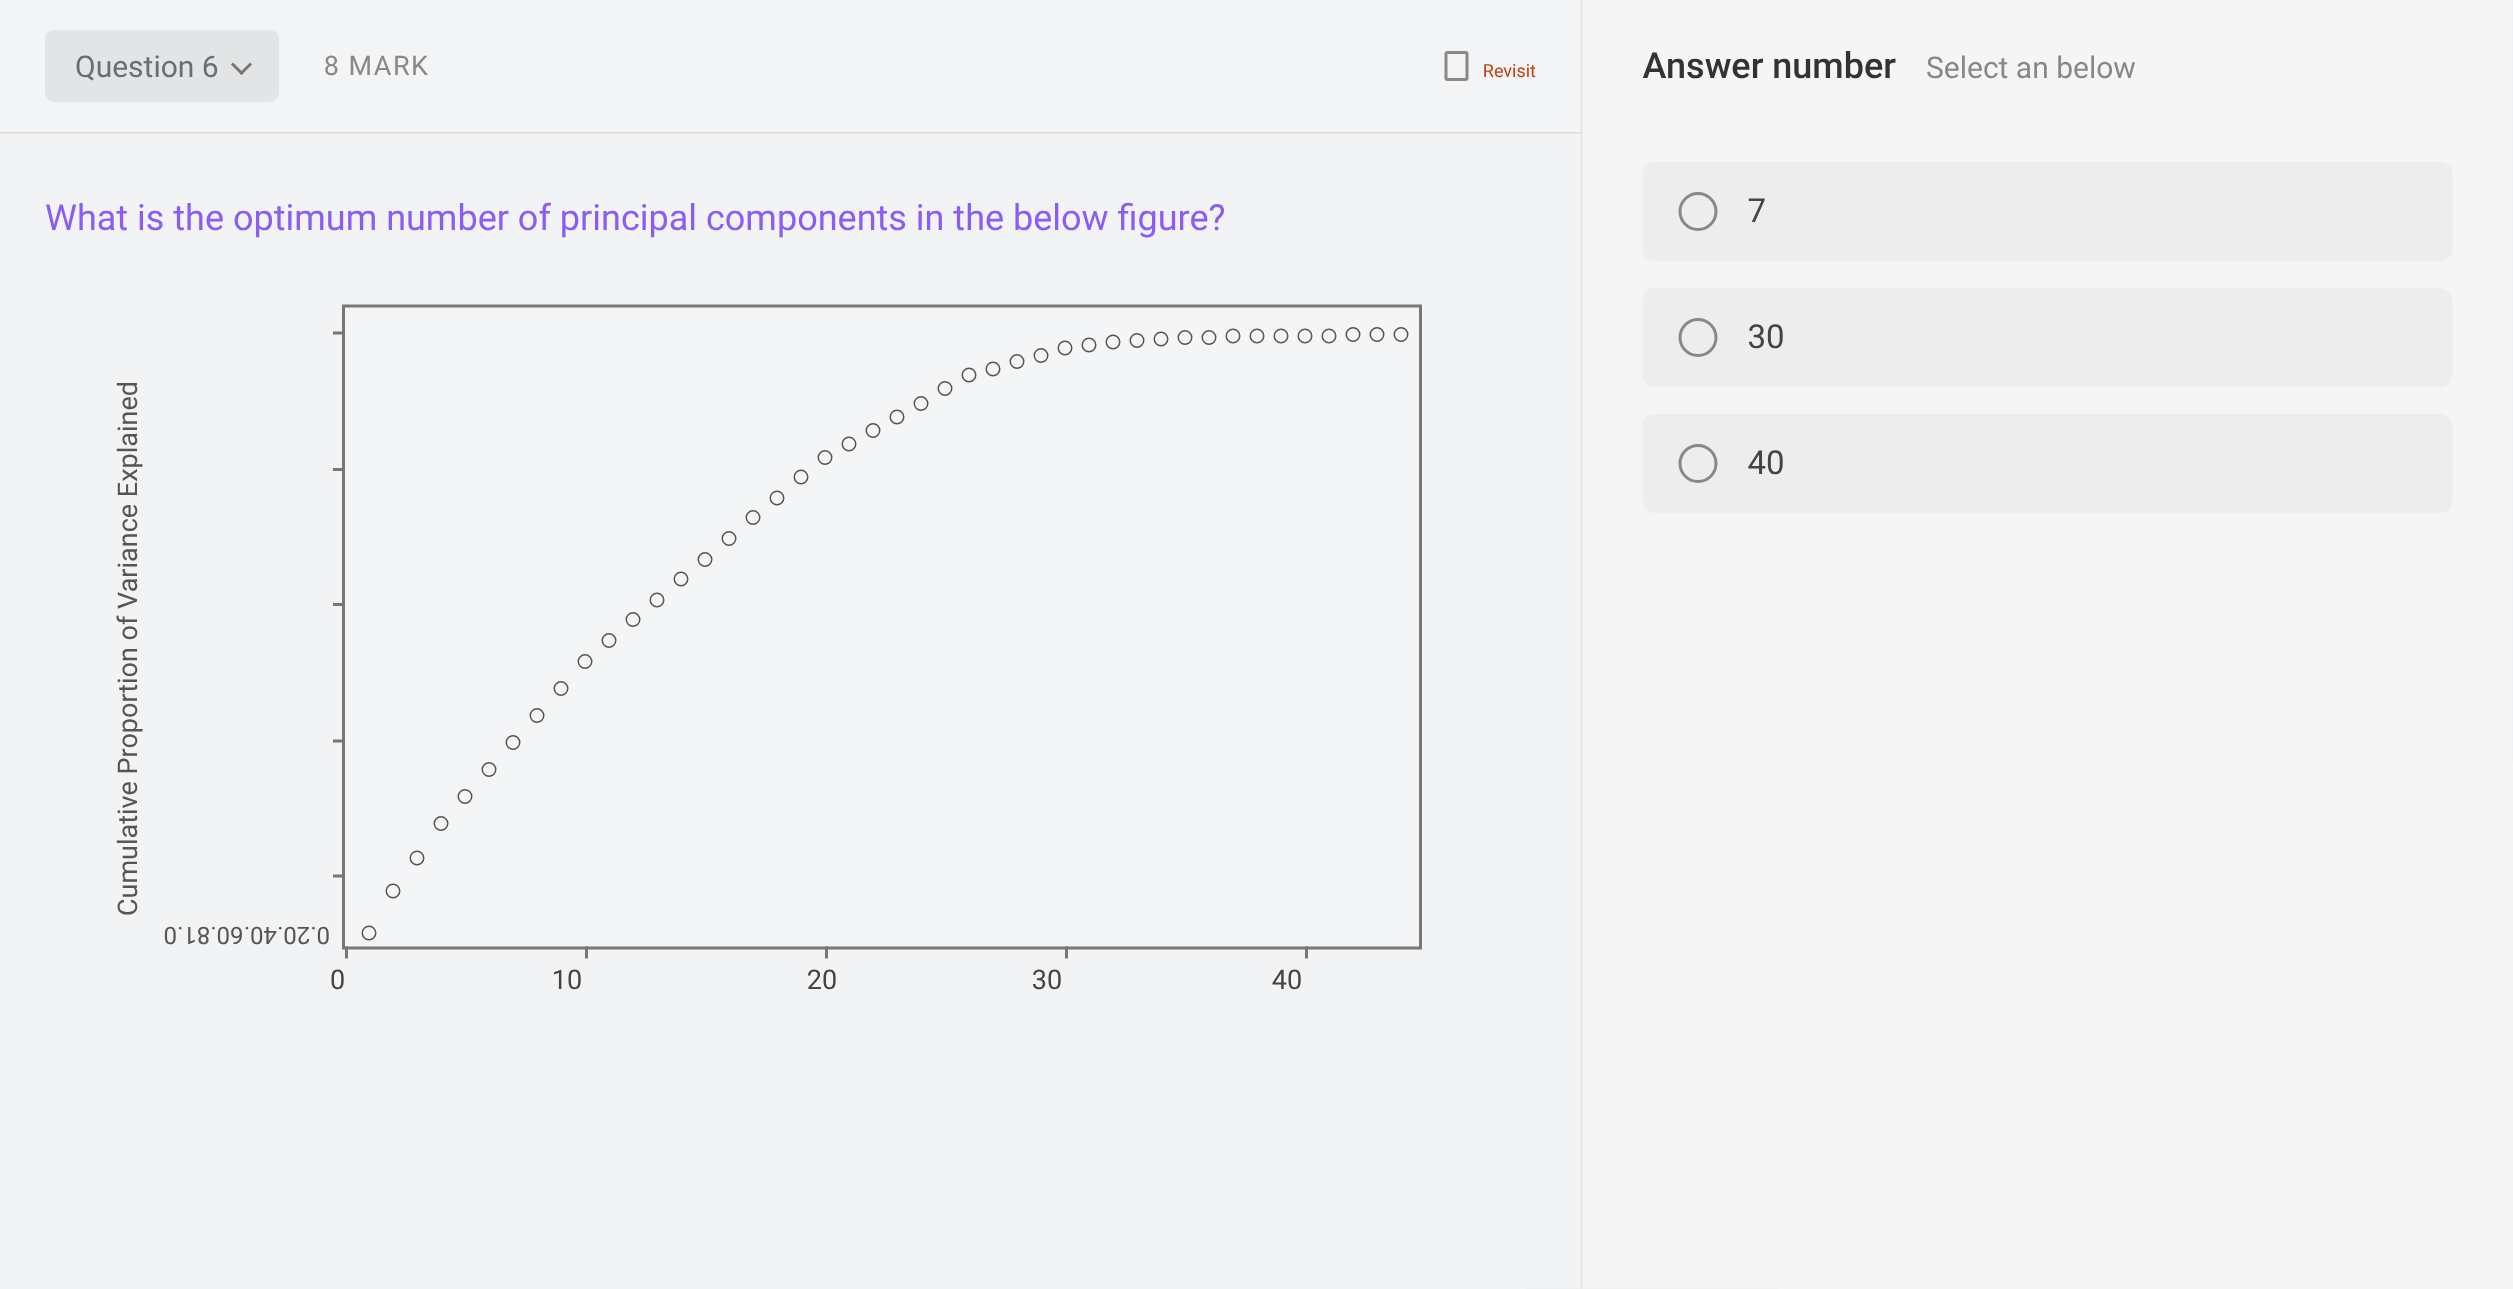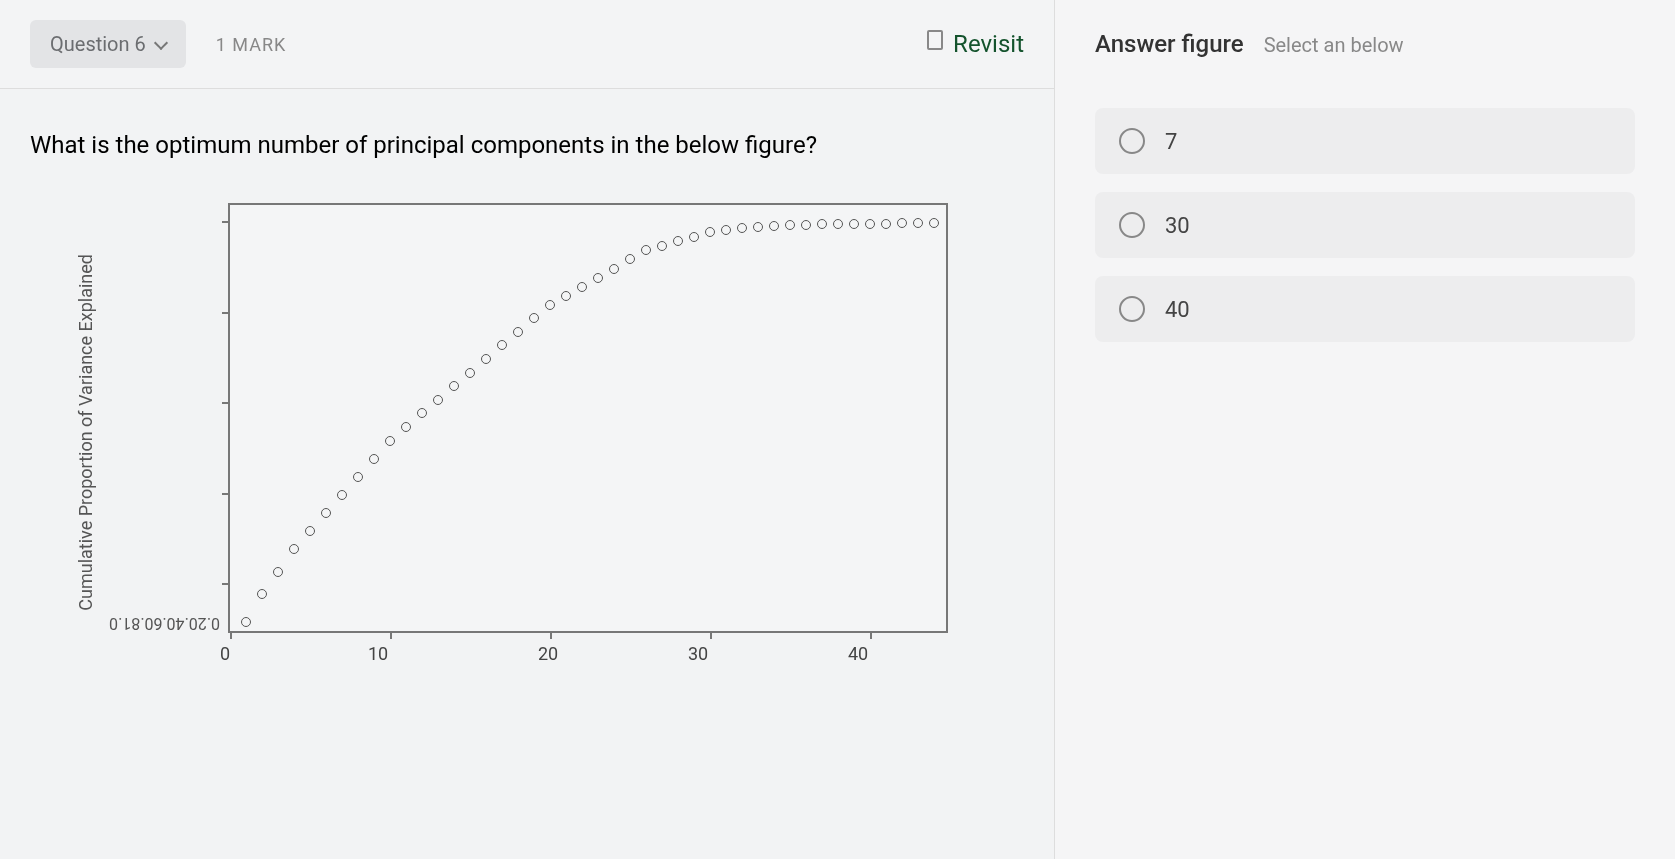--- a/index.html
+++ b/index.html
@@ -48,39 +48,39 @@
       cursor: pointer;
     }
     .mark-label {
       color: #888;
       font-size: 18px;
       letter-spacing: 1px;
     }
     .spacer { flex: 1; }
     .revisit {
       display: flex;
-      align-items: flex-start;
+      align-items: flex-end;
       gap: 10px;
-      color: #14532d;
-      font-size: 24px;
+      color: #c2410c;
+      font-size: 12px;
       cursor: pointer;
     }
     .bookmark-icon {
       width: 16px;
       height: 20px;
       border: 2px solid #888;
       border-radius: 2px;
       position: relative;
     }
     .question-body {
       padding: 40px 30px 20px 30px;
     }
     .question-text {
       font-size: 24px;
-      color: #000000;
+      color: #8b5cf6;
       line-height: 1.4;
       margin-bottom: 40px;
     }
     .chart-wrap {
       display: flex;
       padding-left: 40px;
     }
     .ylabel {
       writing-mode: vertical-rl;
       transform: rotate(180deg);
@@ -199,21 +199,21 @@
 </head>
 <body>
 
 <div class="container">
   <div class="left-panel">
     <div class="header-bar">
       <div class="question-badge">
         <span>Question 6</span>
         <span class="chevron-down"></span>
       </div>
-      <div class="mark-label">1 MARK</div>
+      <div class="mark-label">8 MARK</div>
       <div class="spacer"></div>
       <div class="revisit">
         <span class="bookmark-icon"></span>
         <span>Revisit</span>
       </div>
     </div>
     <div class="question-body">
       <div class="question-text">What is the optimum number of principal components in the below figure?</div>
 
       <div class="chart-wrap">
@@ -289,21 +289,21 @@
               <span style="position: absolute; left: 470px;">30</span>
               <span style="position: absolute; left: 630px;">40</span>
             </div>
         </div>
       </div>
     </div>
   </div>
 
   <div class="right-panel">
     <div class="answers-head">
-      <div class="answers-title">Answer figure</div>
+      <div class="answers-title">Answer number</div>
       <div class="answers-sub">Select an below</div>
     </div>
     <div id="choices">
         <div class="choice">
           <div class="radio"></div>
           <span>7</span>
         </div>
         <div class="choice">
           <div class="radio"></div>
           <span>30</span>

